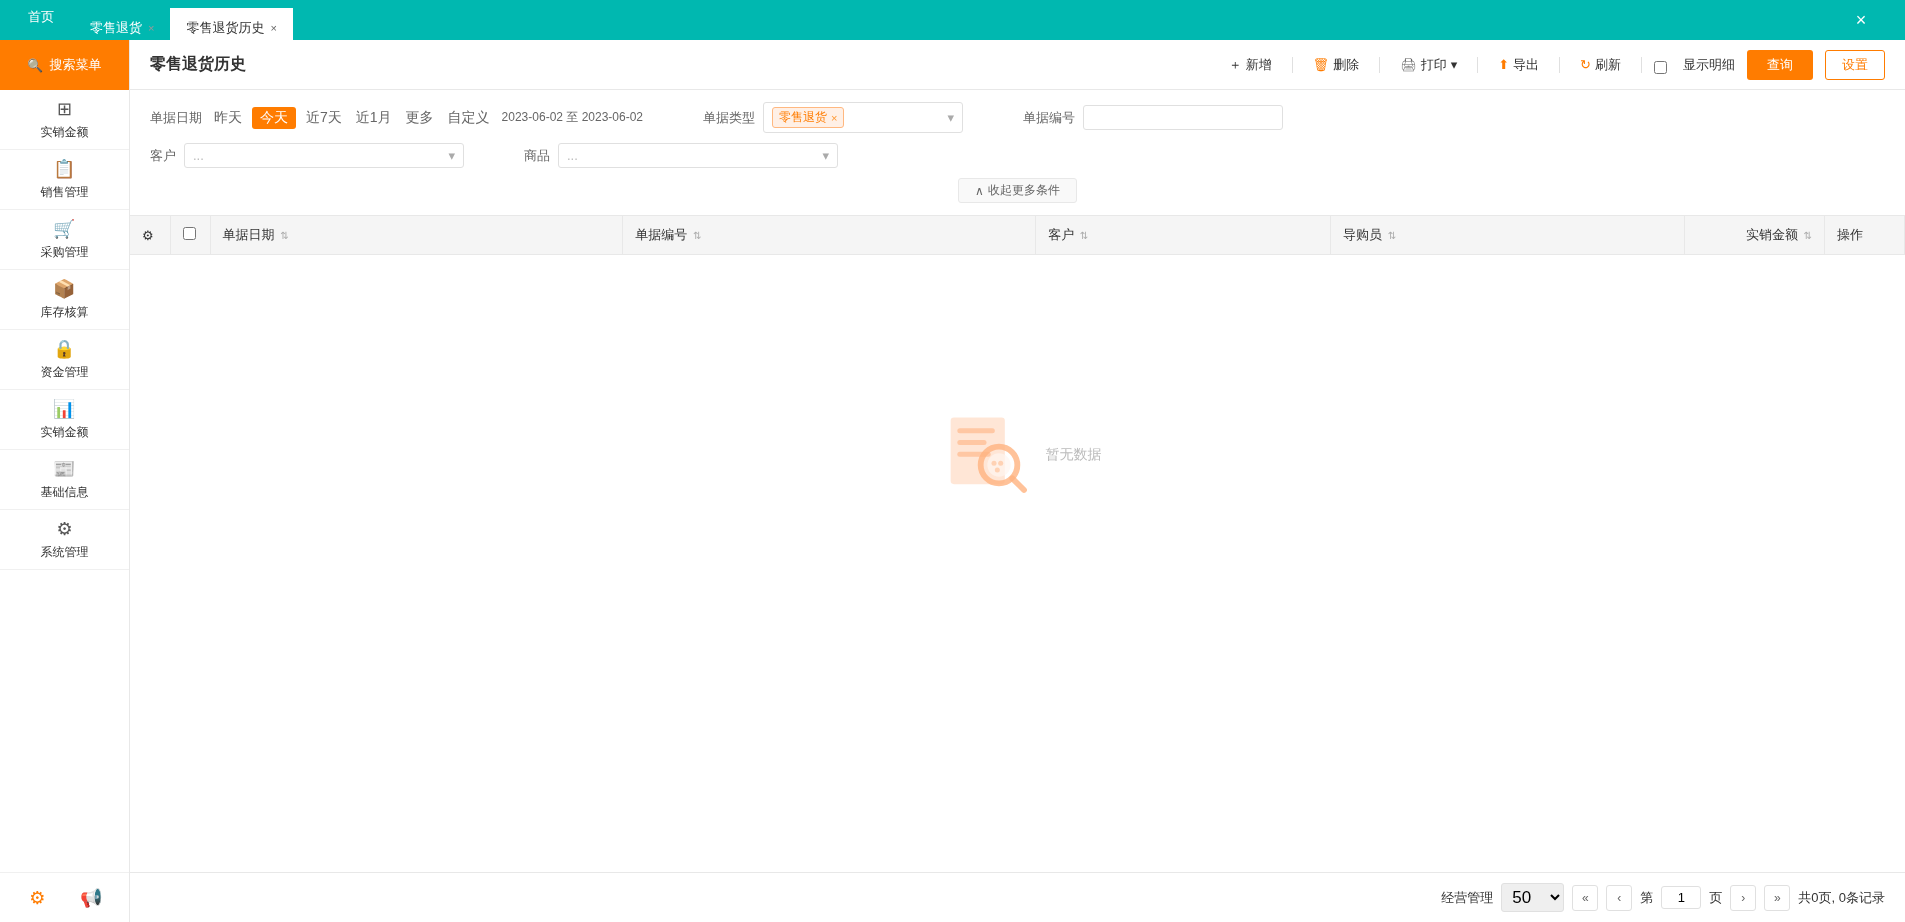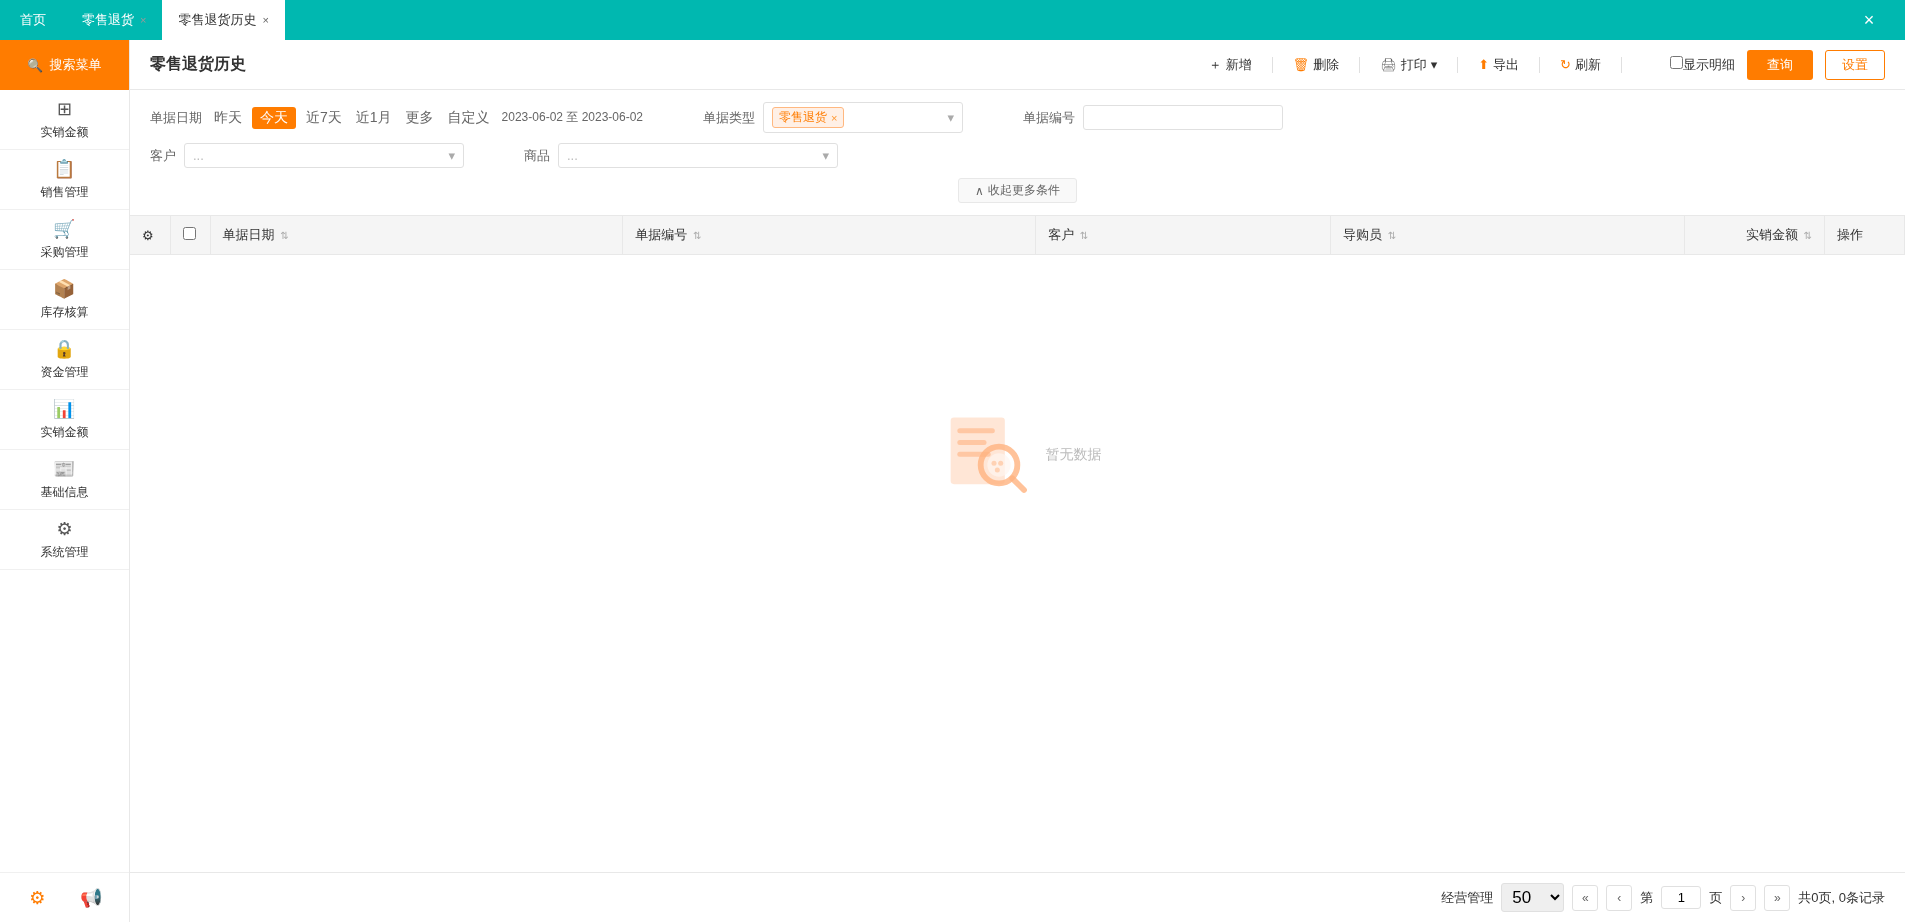--- a/index.html
+++ b/index.html
@@ -3,22 +3,21 @@
   <meta charset="utf-8">
   <style>
     * { box-sizing: border-box; margin: 0; padding: 0; font-family: 'Microsoft YaHei', sans-serif; }
     body { width: 1905px; height: 922px; overflow: hidden; background: #f5f5f5; display: flex; flex-direction: column; }
 
     
     .top-bar {
       height: 40px;
       background: #00b8b0;
       display: flex;
-      align-items: center;
-      padding: 0;
+      padding: 8px;
       flex-shrink: 0;
     }
     .tab-item {
       height: 40px;
       display: flex;
       align-items: center;
       padding: 0 16px;
       font-size: 13px;
       color: #fff;
       cursor: pointer;
@@ -172,26 +171,25 @@
       background: #fff;
       color: #ff7c00;
       border: 1px solid #ff7c00;
       padding: 5px 16px;
       border-radius: 3px;
       font-size: 13px;
       cursor: pointer;
     }
     .show-detail-cb {
       display: flex;
-      align-items: flex-start;
-      gap: 0;
+      align-items: flex-end;
+      gap: 16px;
       font-size: 13px;
       cursor: pointer;
       color: #333;
-      margin-left: 36px;
     }
 
     
     .filter-area {
       background: #fff;
       padding: 12px 20px;
       border-bottom: 1px solid #e8e8e8;
       flex-shrink: 0;
     }
     .filter-row {

